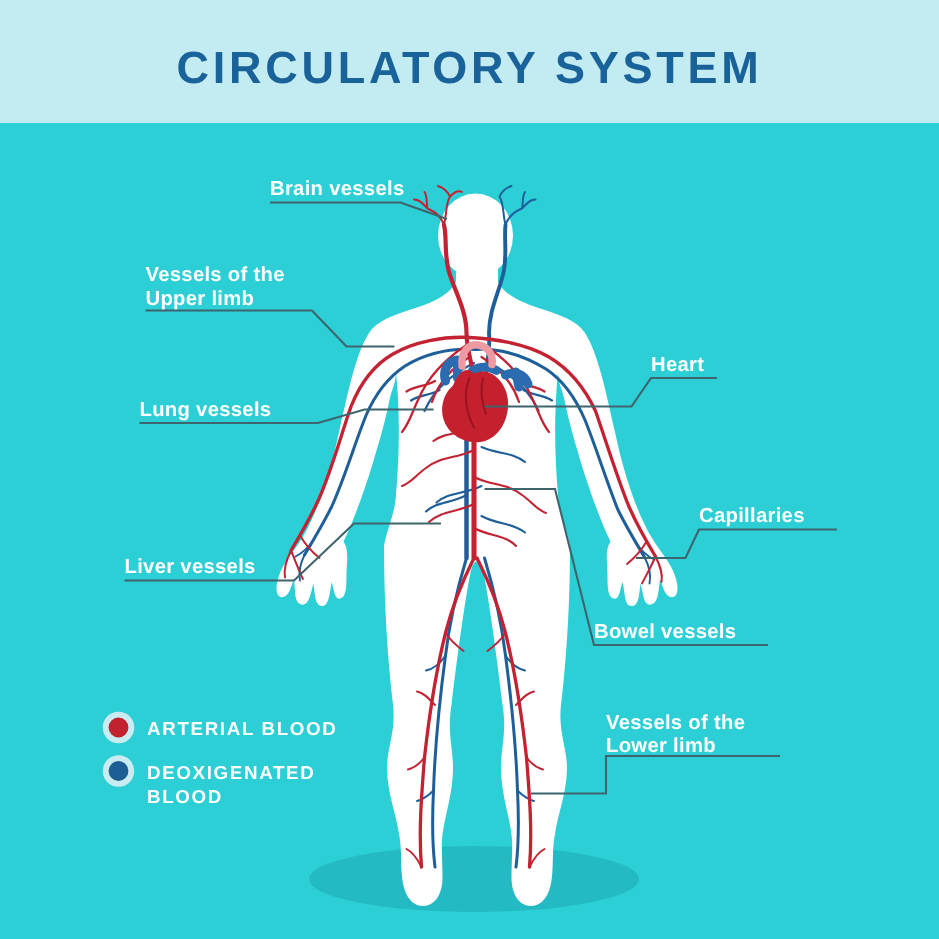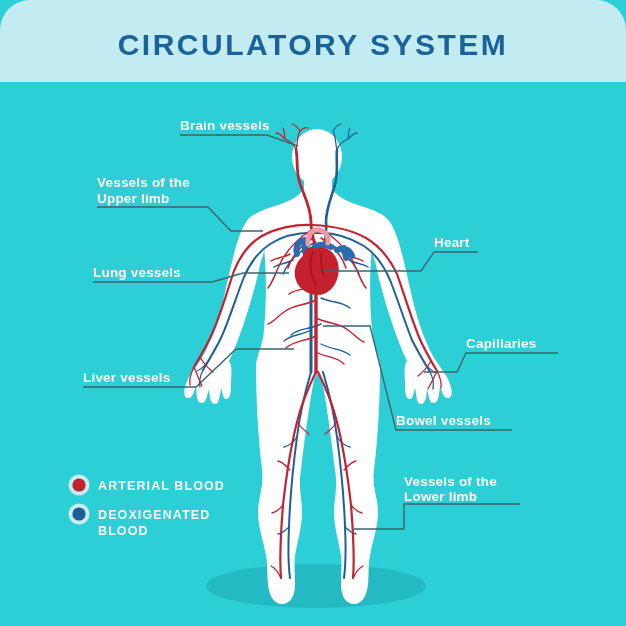--- a/index.html
+++ b/index.html
@@ -1,16 +1,16 @@
 <!DOCTYPE html>
 <html><head>
 <meta charset="utf-8">
 <style>
   html,body{margin:0;padding:0;background:#2bcfd5;}
-  .stage{width:626px;height:626px;position:relative;overflow:hidden;font-family:"Liberation Sans",sans-serif;border-radius:30px;}
+  .stage{width:626px;height:626px;position:relative;overflow:hidden;font-family:"Liberation Sans",sans-serif;}
   svg{display:block;}
   .title-text{font-family:"Liberation Sans",sans-serif;font-weight:bold;font-size:30px;letter-spacing:2.5px;}
   .label-text{font-family:"Liberation Sans",sans-serif;font-weight:bold;font-size:13.5px;letter-spacing:0.2px;fill:#ffffff;}
   .legend-text{font-family:"Liberation Sans",sans-serif;font-weight:bold;font-size:12.5px;letter-spacing:1.1px;fill:#ffffff;}
 </style>
 </head>
 <body>
 
 <div class="stage">
 <svg width="626" height="626" viewBox="0 0 626 626" xmlns="http://www.w3.org/2000/svg">

